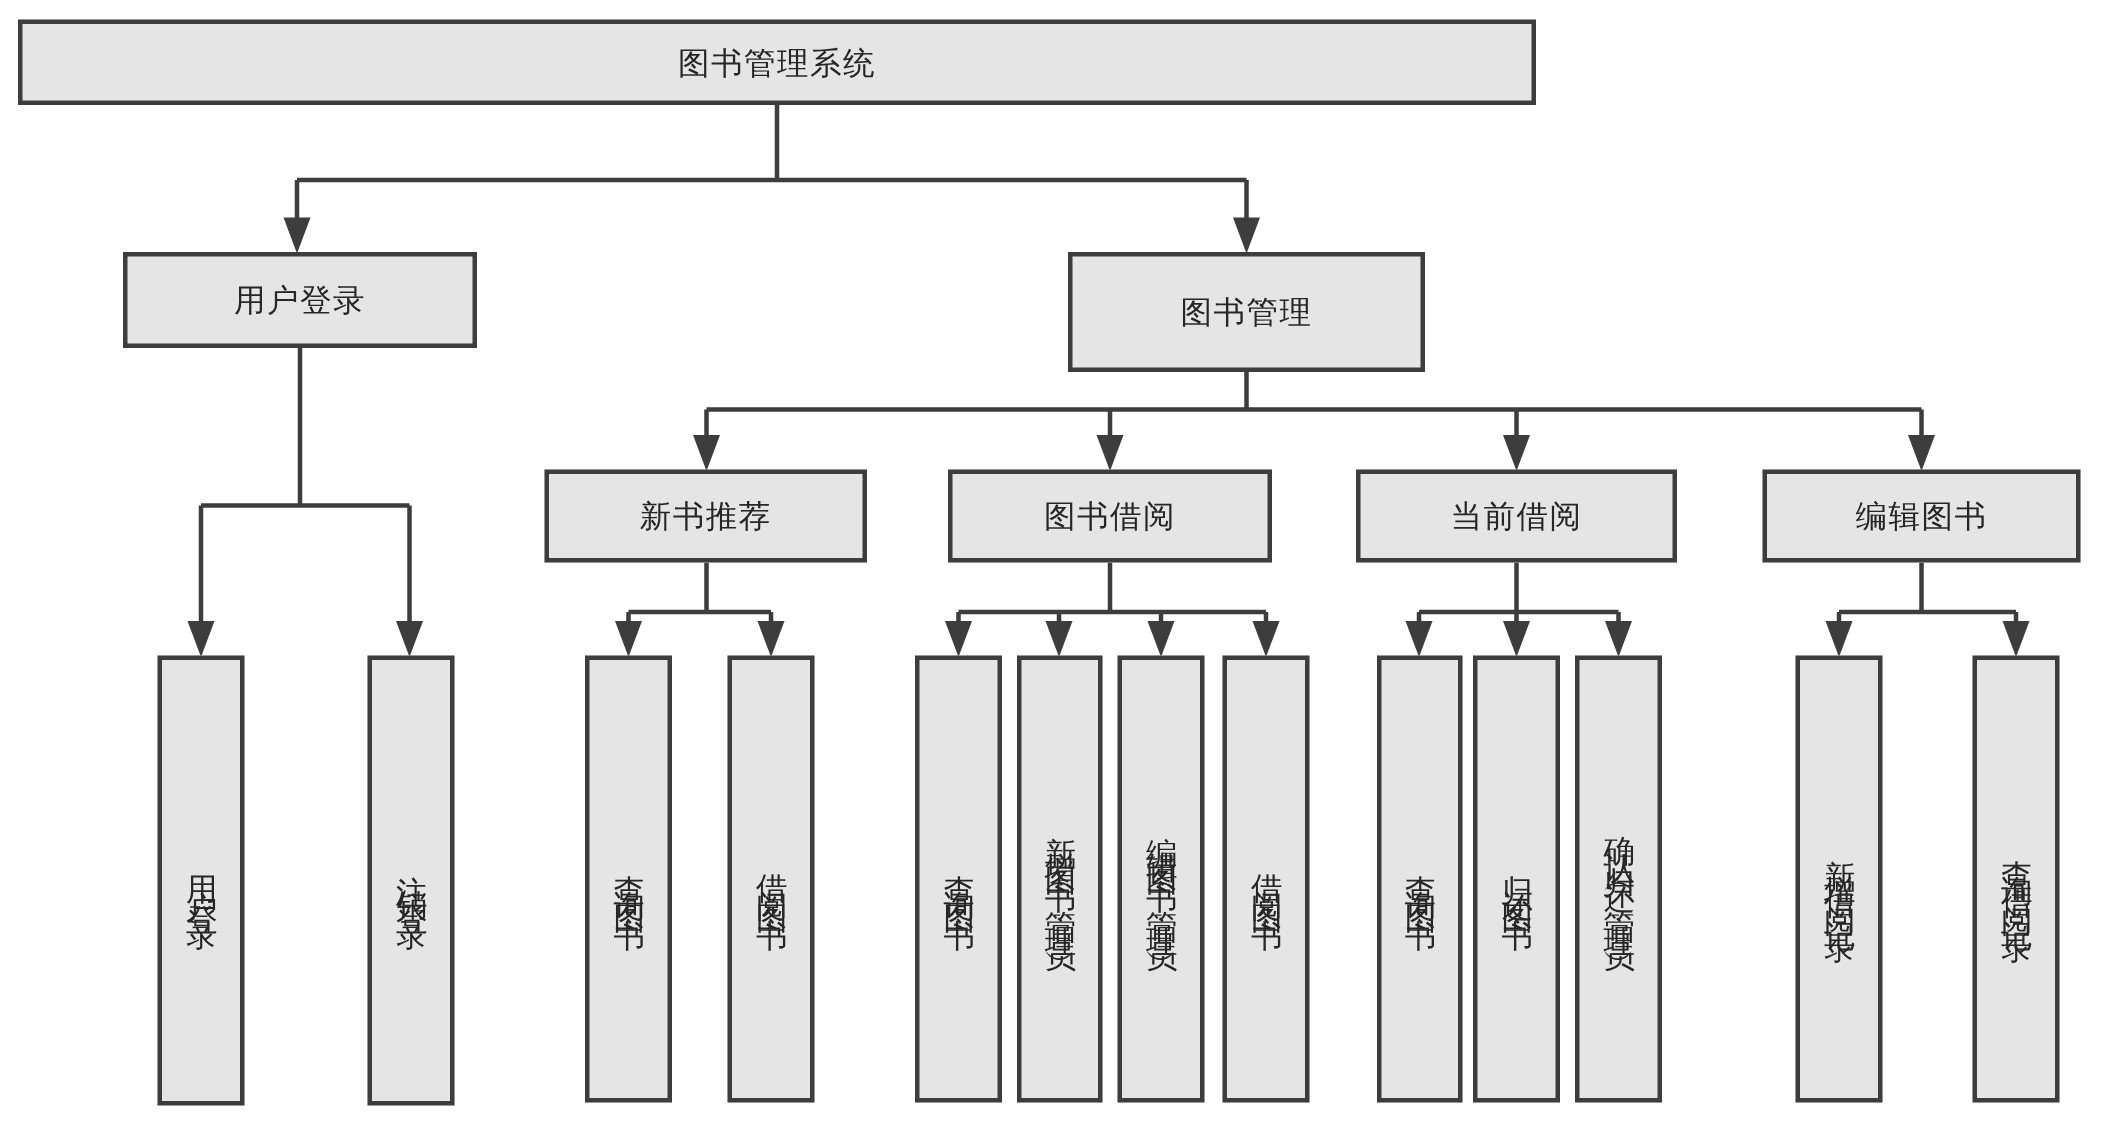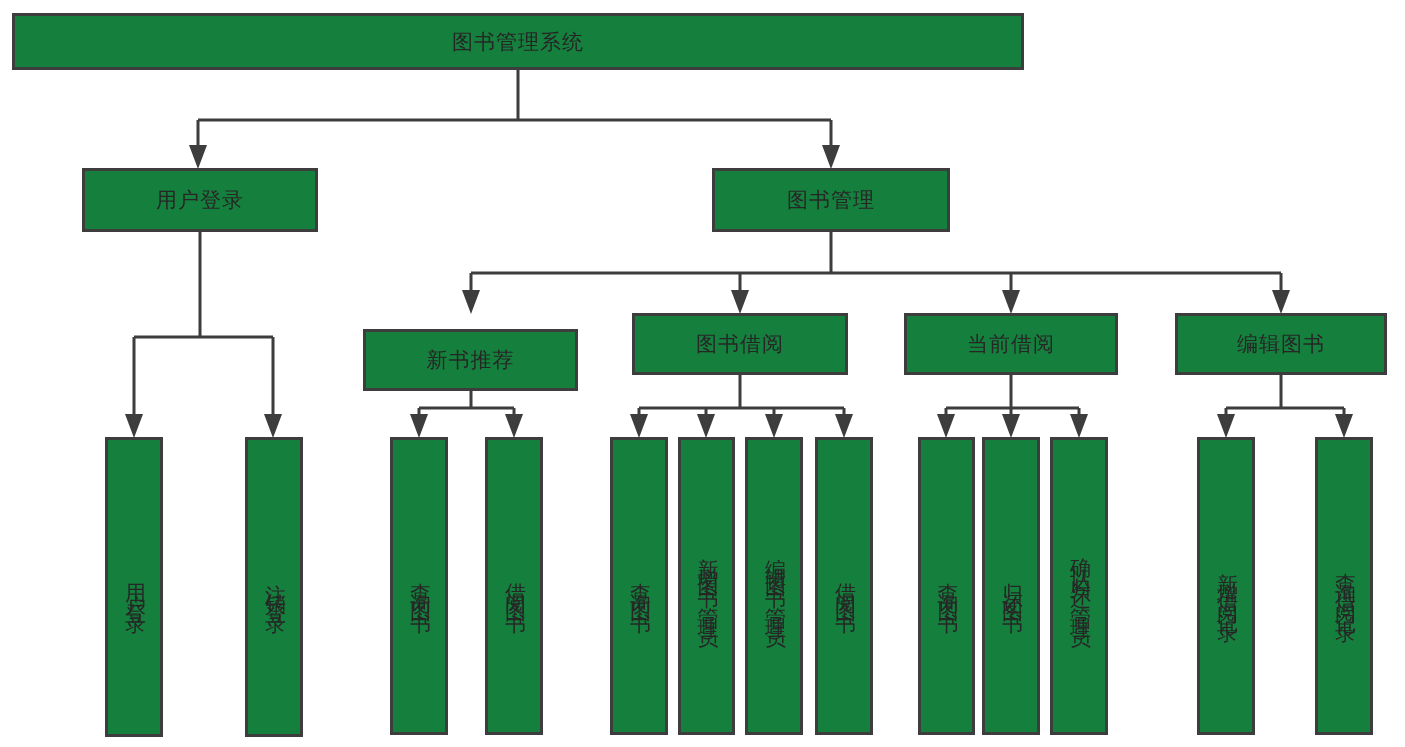--- a/index.html
+++ b/index.html
@@ -14,27 +14,26 @@
   .connectors {
     position: absolute;
     left: 0; top: 0;
     width: 1405px; height: 747px;
     pointer-events: none;
   }
   .node {
     position: absolute;
     box-sizing: border-box;
     border: 3px solid #3d3d3d;
-    background: #15803d;
+    background: #e5e5e5;
     display: flex;
     align-items: center;
     justify-content: center;
     color: #262626;
     z-index: 1;
-    font-family: Liberation Mono, monospace;
   }
   .hbox { font-size: 21px; letter-spacing: 1px; white-space: nowrap; }
   .vbox .vtext {
     writing-mode: vertical-rl;
     text-orientation: mixed;
     font-size: 21px;
     letter-spacing: 10px;
     line-height: 1;
     color: #262626;
   }
@@ -83,23 +82,23 @@
       <polygon points="1002,414 1020,414 1011,438"></polygon>
       <polygon points="1070,414 1088,414 1079,438"></polygon>
       <polygon points="1217,414 1235,414 1226,438"></polygon>
       <polygon points="1335,414 1353,414 1344,438"></polygon>
     </g>
   </svg>
 
   <div class="node hbox" style="left:12px; top:13px; width:1012px; height:57px;">图书管理系统</div>
 
   <div class="node hbox" style="left:82px; top:168px; width:236px; height:64px;">用户登录</div>
-  <div class="node hbox" style="left:712px; top:168px; width:238px; height:64px;">图书管理</div>
+  <div class="node hbox" style="left:712px; top:168px; width:238px; height:80px;">图书管理</div>
 
-  <div class="node hbox" style="left:363px; top:329px; width:215px; height:62px;">新书推荐</div>
+  <div class="node hbox" style="left:363px; top:313px; width:215px; height:62px;">新书推荐</div>
   <div class="node hbox" style="left:632px; top:313px; width:216px; height:62px;">图书借阅</div>
   <div class="node hbox" style="left:904px; top:313px; width:214px; height:62px;">当前借阅</div>
   <div class="node hbox" style="left:1175px; top:313px; width:212px; height:62px;">编辑图书</div>
 
   <div class="node vbox" style="left:105px; top:437px; width:58px; height:300px;">
     <span class="vtext">用户登录</span>
   </div>
   <div class="node vbox" style="left:245px; top:437px; width:58px; height:300px;">
     <span class="vtext">注销登录</span>
   </div>

